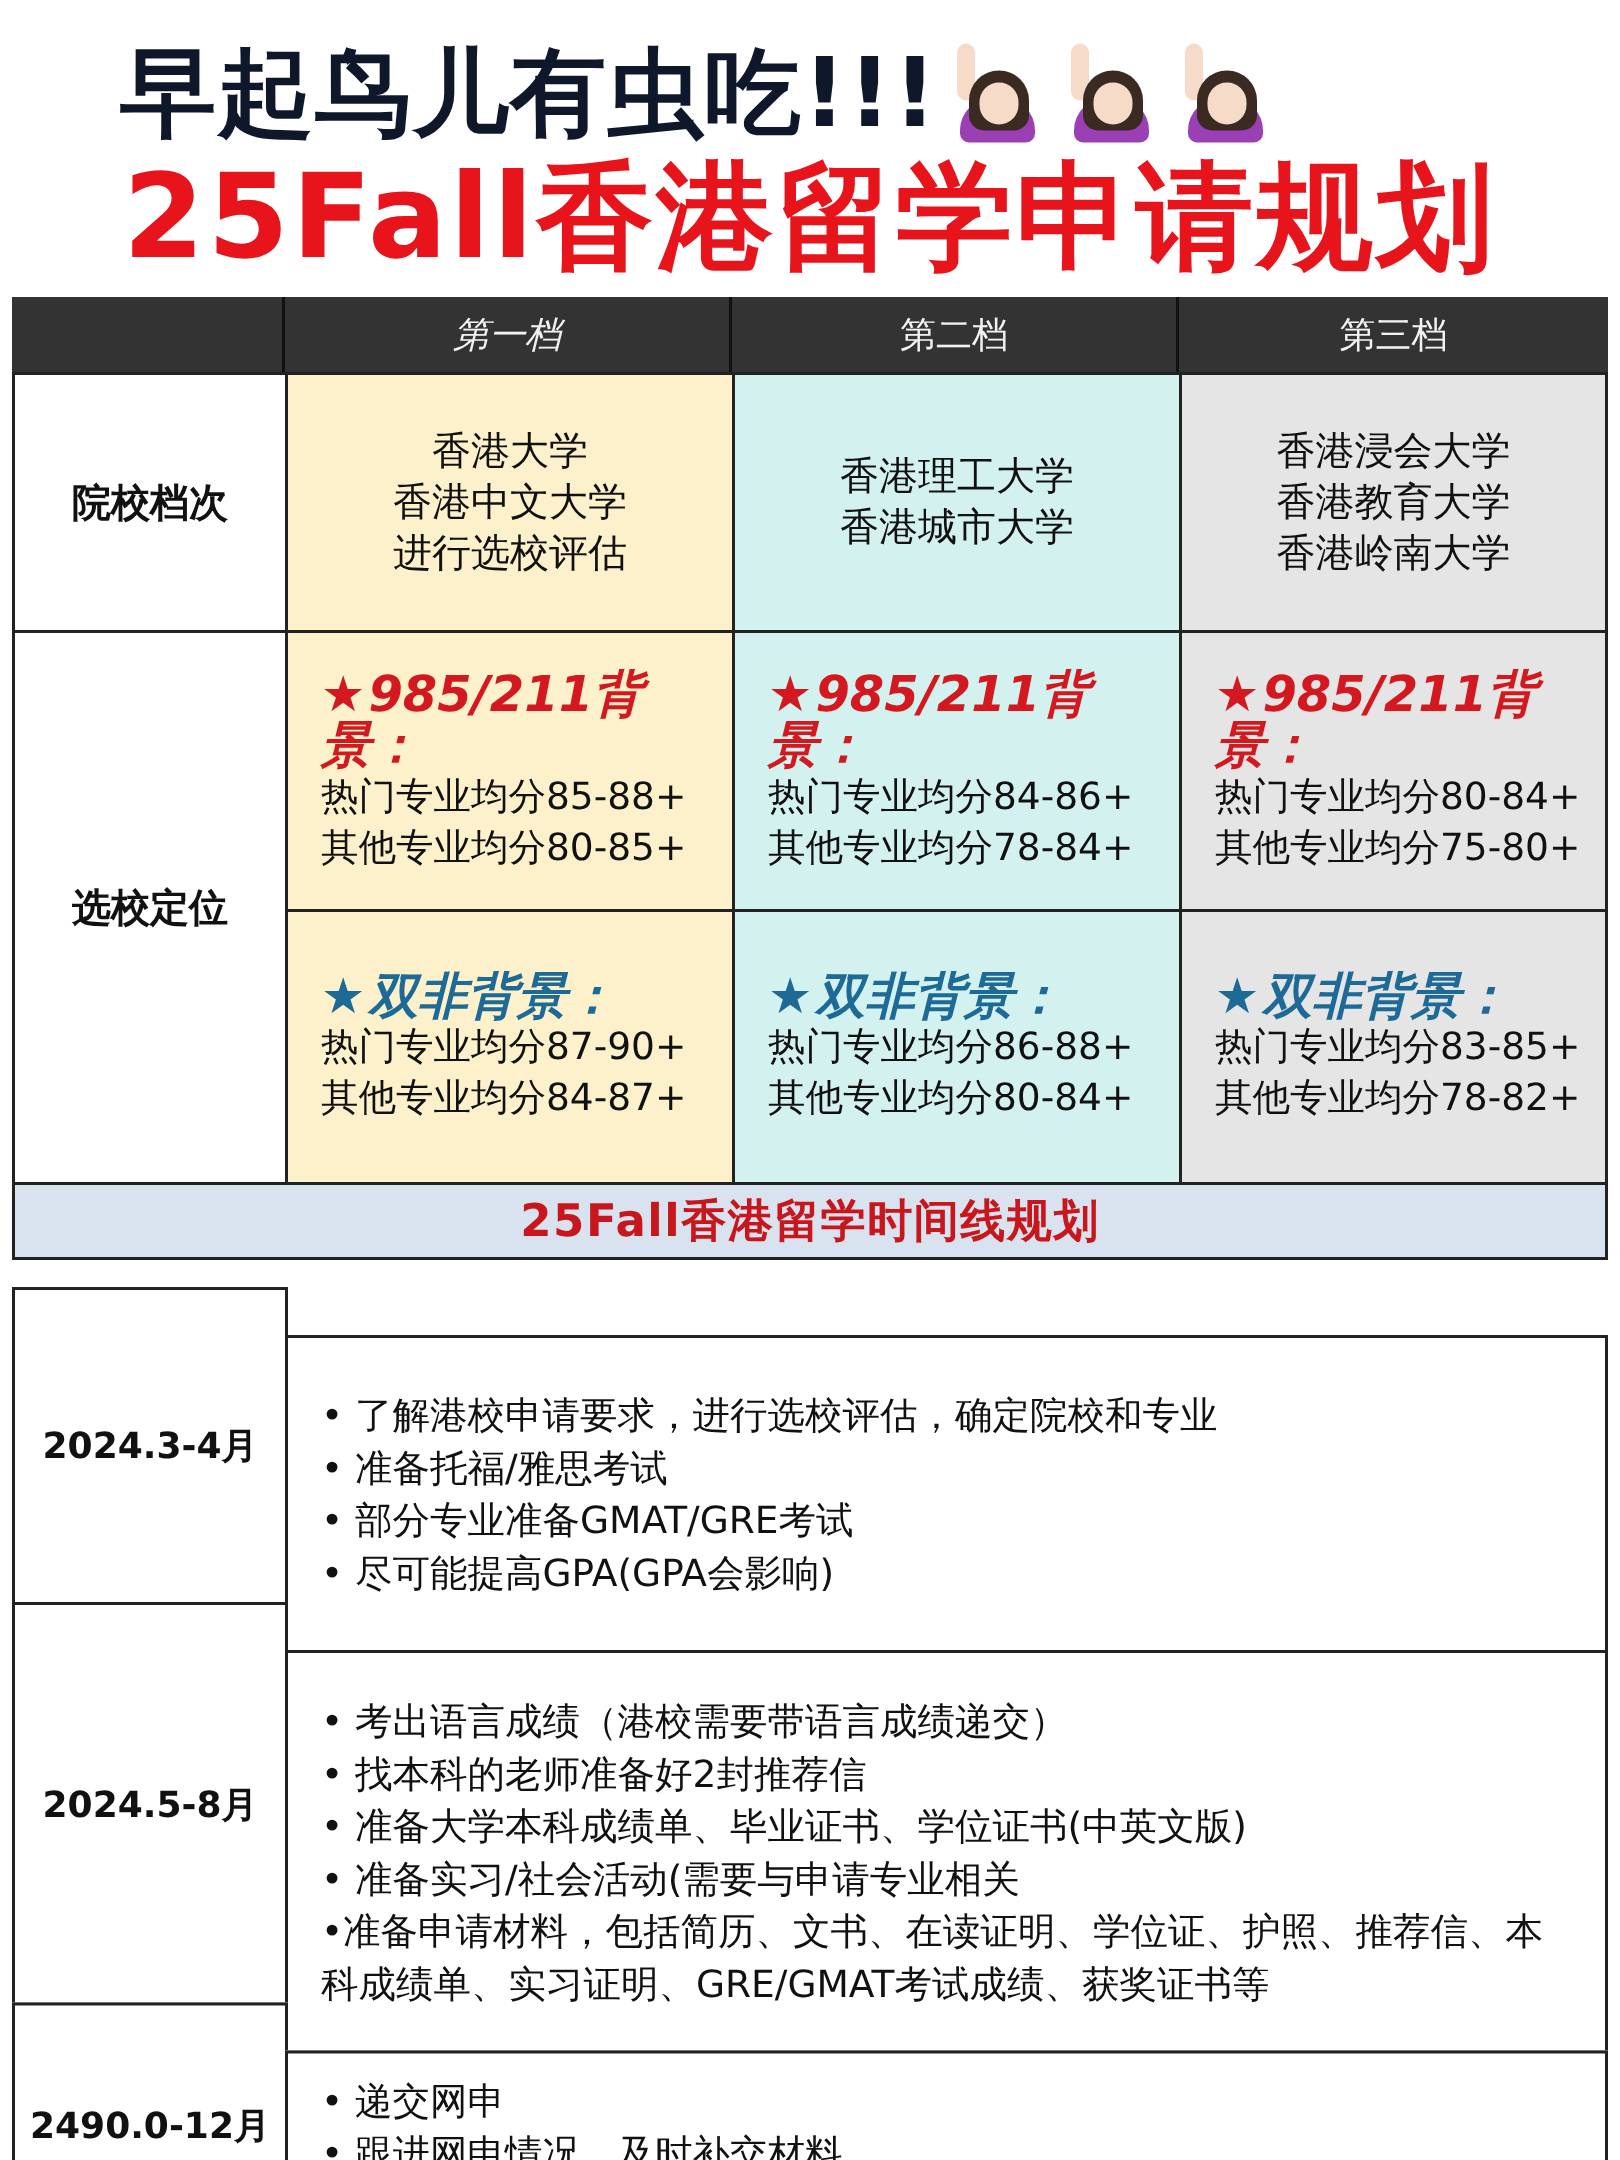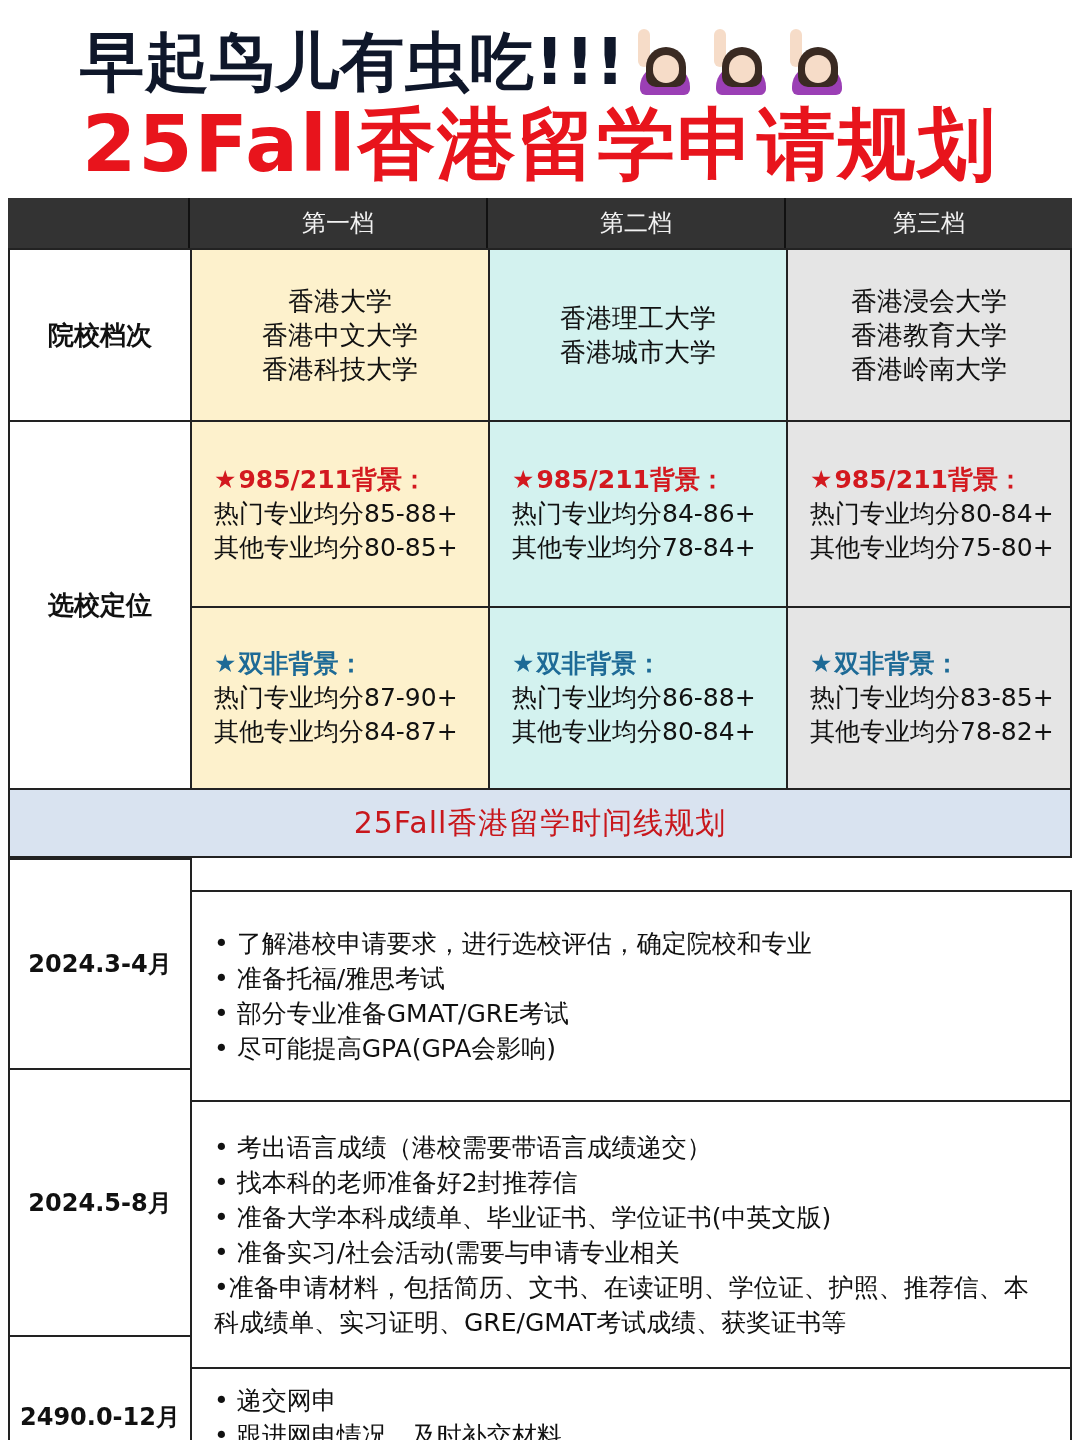--- a/index.html
+++ b/index.html
@@ -45,29 +45,29 @@
           justify-content: center; }
   .c-y { background: #fdf1cc; }
   .c-b { background: #d3f2ef; }
   .c-p { background: #e5e5e5; }
   .c-w { background: #ffffff; }
 
   .rowlabel { font-size: 26px; font-weight: bold; align-items: center; }
   .unis { align-items: center; font-size: 26px; line-height: 34px; text-align: center; }
 
   .bg-block { padding-left: 22px; font-size: 25px; line-height: 34px; }
-  .bg-title { font-weight: bold; font-size: 25px; }
+  .bg-title { font-weight: bold; font-size: 33px; font-style: italic; }
   .bg-title.red { color: #d3191f; }
   .bg-title.blue { color: #1d6a96; }
   .star { margin-right: 2px; }
 
   .banner {
-    position: absolute; left: 8px; top: 788px; width: 1064px; height: 70px;
+    position: absolute; left: 8px; top: 788px; width: 1064px; height: 52px;
     background: #d9e3f0; border: 2px solid #222; display: flex; align-items: center; justify-content: center;
-    color: #c8171c; font-size: 30px; font-weight: normal; letter-spacing: 1px;
+    color: #c8171c; font-size: 30px; font-weight: bold; letter-spacing: 1px;
   }
 
   .tl-date { align-items: center; font-size: 24px; font-weight: bold; }
   .tl-items { padding-left: 22px; font-size: 25px; line-height: 35px; justify-content: center; margin-top: 32px; }
   .tl-item { white-space: nowrap; }
   .tl-item.wrap { white-space: normal; }
 </style>
 </head>
 <body>
 
@@ -90,31 +90,31 @@
         <span class="arm"></span>
         <span class="body"></span>
         <span class="hair"></span>
         <span class="face"></span>
       </span>
   </span>
 </div>
 <div class="title2">25Fall香港留学申请规划</div>
 
 <div class="hdr" style="left:8px;width:182px;"></div>
-<div class="hdr" style="left:190px;width:298px;">第一档</div>
+<div class="hdr" style="left:190px;width:298px;font-style:italic;">第一档</div>
 <div class="hdr" style="left:488px;width:298px;">第二档</div>
 <div class="hdr" style="left:786px;width:286px;border-right:none;">第三档</div>
 
 <div class="cell c-w rowlabel" style="left:8px;top:248px;width:184px;height:174px;">
   <span>院校档次</span>
 </div>
 <div class="cell c-y unis" style="left:190px;top:248px;width:300px;height:174px;">
   <div>香港大学</div>
   <div>香港中文大学</div>
-  <div>香港科技大学</div>
+  <div>进行选校评估</div>
 </div>
 <div class="cell c-b unis" style="left:488px;top:248px;width:300px;height:174px;">
   <div>香港理工大学</div>
   <div>香港城市大学</div>
 </div>
 <div class="cell c-p unis" style="left:786px;top:248px;width:286px;height:174px;">
   <div>香港浸会大学</div>
   <div>香港教育大学</div>
   <div>香港岭南大学</div>
 </div>

